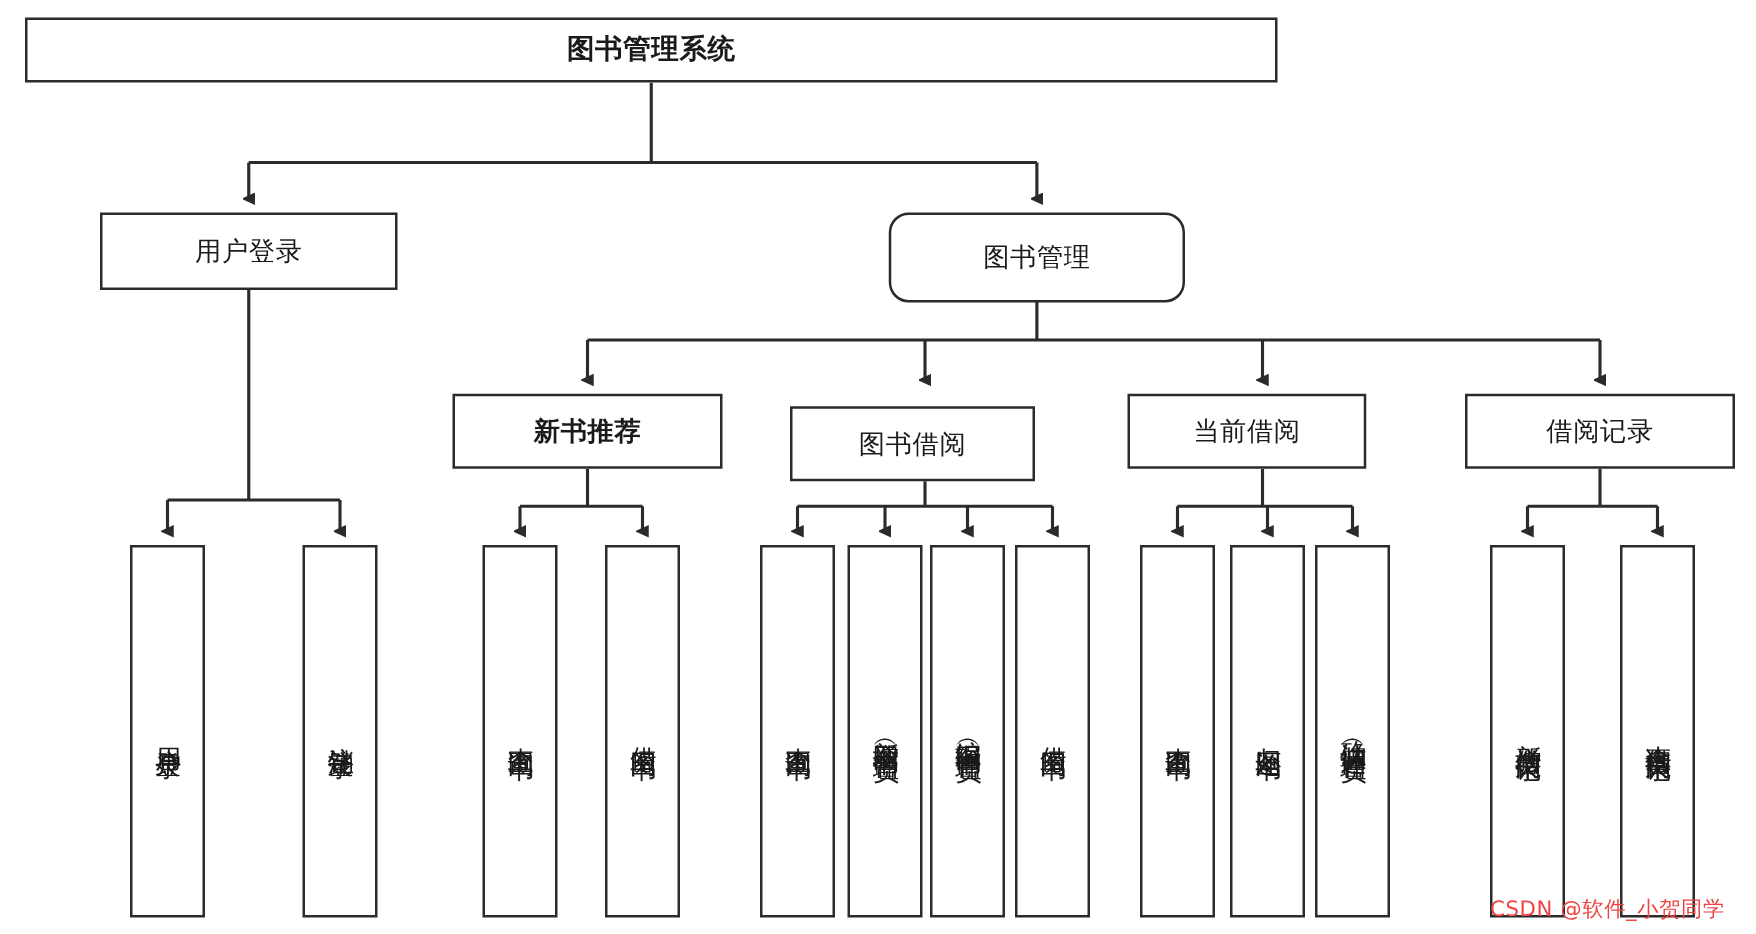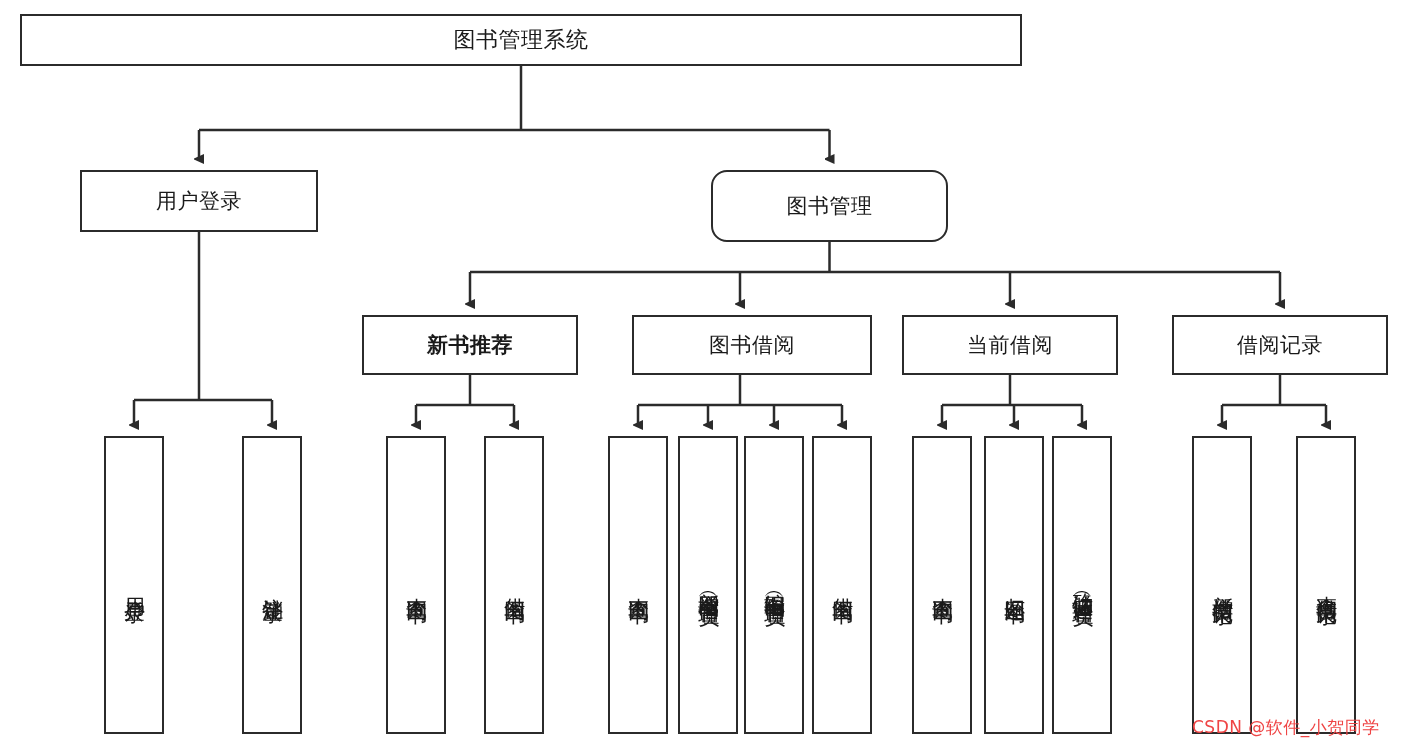--- a/index.html
+++ b/index.html
@@ -101,36 +101,36 @@
         <path d="M1222,405 L1222,425" marker-end="url(#arrow)"></path>
         <path d="M1326,405 L1326,425" marker-end="url(#arrow)"></path>
         <path d="M199,232 L199,400"></path>
         <path d="M134,400 L272,400"></path>
         <path d="M134,400 L134,425" marker-end="url(#arrow)"></path>
         <path d="M272,400 L272,425" marker-end="url(#arrow)"></path>
       </g>
   </svg>
 
   <div id="nodes">
-      <div class="node root" style="left: 20px; top: 14px; width: 1002px; height: 52px;">
+      <div class="node root" style="left: 20px; top: 14px; width: 1002px; height: 52px; font-weight: bold;">
         <span class="label">图书管理系统</span>
       </div>
       <div class="node" style="left: 80px; top: 170px; width: 238px; height: 62px;">
         <span class="label">用户登录</span>
       </div>
       <div class="node" style="left: 711px; top: 170px; width: 237px; height: 72px; border-radius: 16px;">
         <span class="label">图书管理</span>
       </div>
       <div class="node" style="left: 362px; top: 315px; width: 216px; height: 60px; font-weight: bold;">
         <span class="label">新书推荐</span>
       </div>
-      <div class="node" style="left: 632px; top: 315px; width: 240px; height: 60px;">
+      <div class="node" style="left: 632px; top: 325px; width: 196px; height: 60px;">
         <span class="label">图书借阅</span>
       </div>
-      <div class="node" style="left: 902px; top: 315px; width: 216px; height: 60px;">
+      <div class="node" style="left: 902px; top: 315px; width: 191px; height: 60px;">
         <span class="label">当前借阅</span>
       </div>
       <div class="node" style="left: 1172px; top: 315px; width: 216px; height: 60px;">
         <span class="label">借阅记录</span>
       </div>
       <div class="node vertical" style="left: 104px; top: 436px; width: 60px; height: 298px;">
         <span class="label">用户登录</span>
       </div>
       <div class="node vertical" style="left: 242px; top: 436px; width: 60px; height: 298px;">
         <span class="label">注销登录</span>

